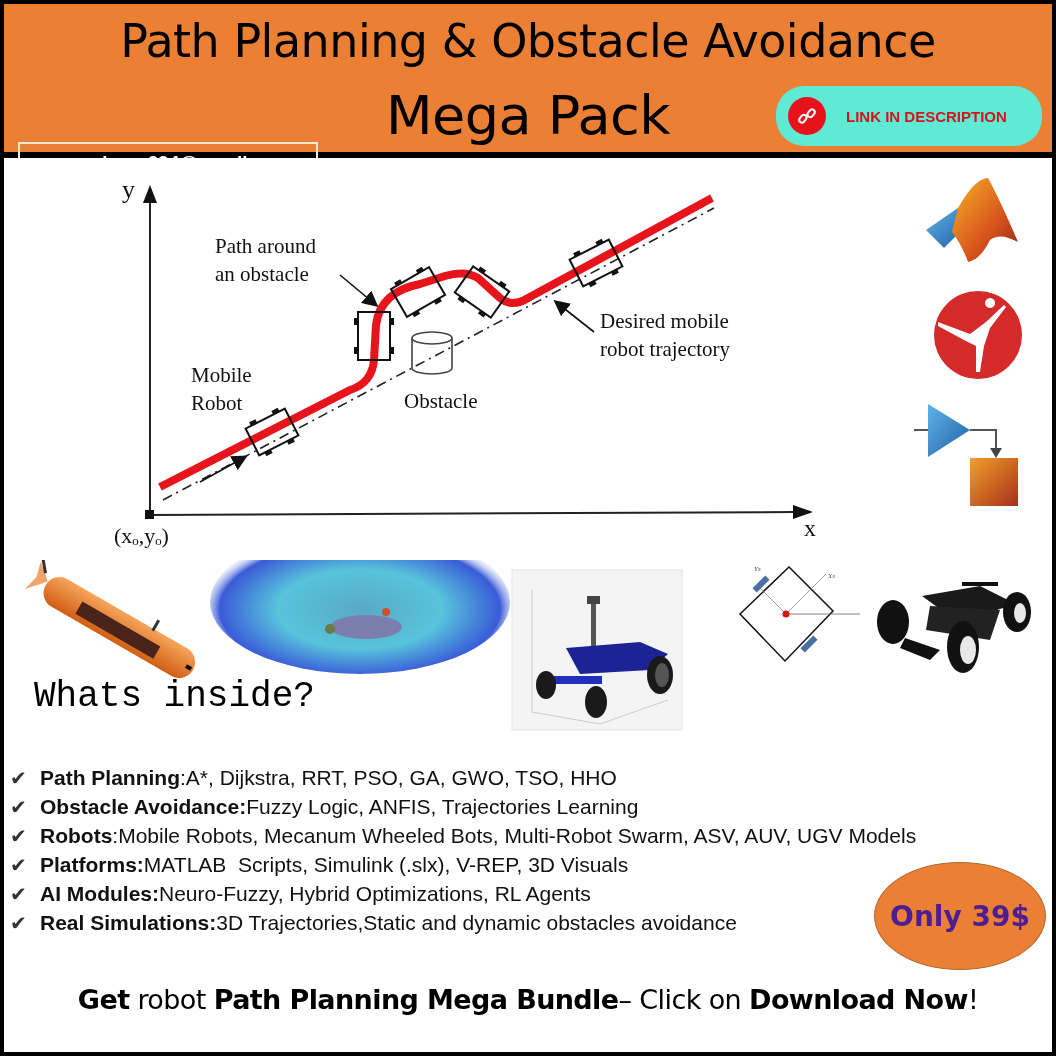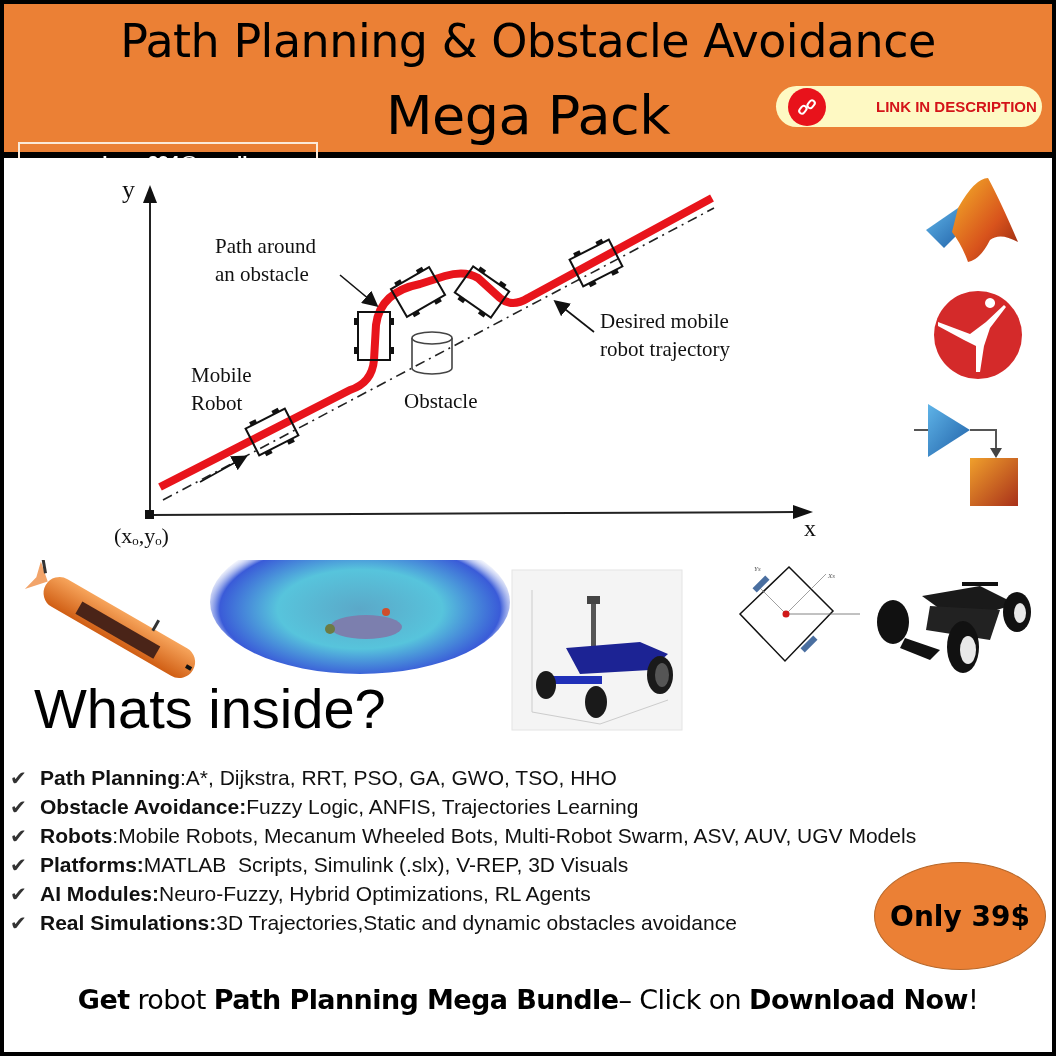--- a/index.html
+++ b/index.html
@@ -10,48 +10,48 @@
 
   
   .header { position: absolute; left: 4px; top: 4px; width: 1048px; height: 148px; background: #EB8035; }
   .title-1 { position: absolute; left: 0; top: 14px; width: 1056px; text-align: center;
              font-family: "DejaVu Sans", sans-serif; font-size: 46px; color: #000; letter-spacing: -0.5px; }
   .title-2 { position: absolute; left: 0; top: 84px; width: 1056px; text-align: center;
              font-family: "DejaVu Sans", sans-serif; font-size: 54px; color: #000; letter-spacing: -0.5px; }
   .email-box { position: absolute; left: 18px; top: 98px; width: 300px; height: 42px;
                border: 2px solid #FBE9D8; color: #FFF; font-weight: bold; font-size: 19px;
                display: flex; align-items: center; justify-content: center; margin-top: 44px; }
-  .link-pill { position: absolute; left: 776px; top: 86px; width: 266px; height: 41px;
-               background: #fef9c3; border-radius: 28px; display: flex; align-items: center; gap: 30px; }
+  .link-pill { position: absolute; left: 776px; top: 86px; width: 266px; height: 60px;
+               background: #5eead4; border-radius: 28px; display: flex; align-items: center; }
   .link-icon { width: 38px; height: 38px; border-radius: 50%; background: #E8121B;
                margin-left: 12px; display: flex; align-items: center; justify-content: center; }
   .link-label { margin-left: 20px; color: #D41419; font-weight: bold; font-size: 15px; }
 
   
   .body { position: absolute; left: 4px; top: 158px; width: 1048px; height: 894px; background: #FFF; }
 
   .diagram { position: absolute; left: 100px; top: 170px; width: 730px; height: 380px; }
   .diagram svg text { font-family: "Liberation Serif", serif; }
 
   .tool-icons { position: absolute; left: 912px; top: 170px; width: 120px; height: 340px; }
 
   .vehicles { position: absolute; left: 10px; top: 560px; width: 1040px; height: 180px; }
 
-  .whats-inside { position: absolute; left: 34px; top: 676px; font-family: Liberation Sans, sans-serif;
-                  font-size: 56px; color: #000; }
+  .whats-inside { position: absolute; left: 34px; top: 676px; font-family: Liberation Mono, monospace;
+                  font-size: 36px; color: #000; }
 
   .features { position: absolute; left: 10px; top: 766px; width: 1040px; }
   .feature { display: flex; align-items: baseline; height: 29px; font-size: 21px; color: #111; white-space: nowrap; }
   .check { width: 30px; font-size: 20px; color: #333; }
   .feature b { font-weight: bold; }
 
   .price { position: absolute; left: 874px; top: 862px; width: 172px; height: 108px;
            background: #EB8035; border: 1.5px solid #B8682B; border-radius: 50%;
            display: flex; align-items: center; justify-content: center;
-           font-family: "DejaVu Sans", sans-serif; font-weight: bold; font-size: 28px; color: #000000; }
+           font-family: "DejaVu Sans", sans-serif; font-weight: bold; font-size: 28px; color: #4c1d95; }
 
   .cta { position: absolute; left: 0; top: 984px; width: 1056px; text-align: center;
          font-family: "DejaVu Sans", sans-serif; font-size: 27px; color: #000; letter-spacing: -0.6px; }
   .cta b { font-weight: bold; }
   .cta .light { font-weight: normal; }
 </style>
 </head>
 <body>
 
 <div class="frame">

